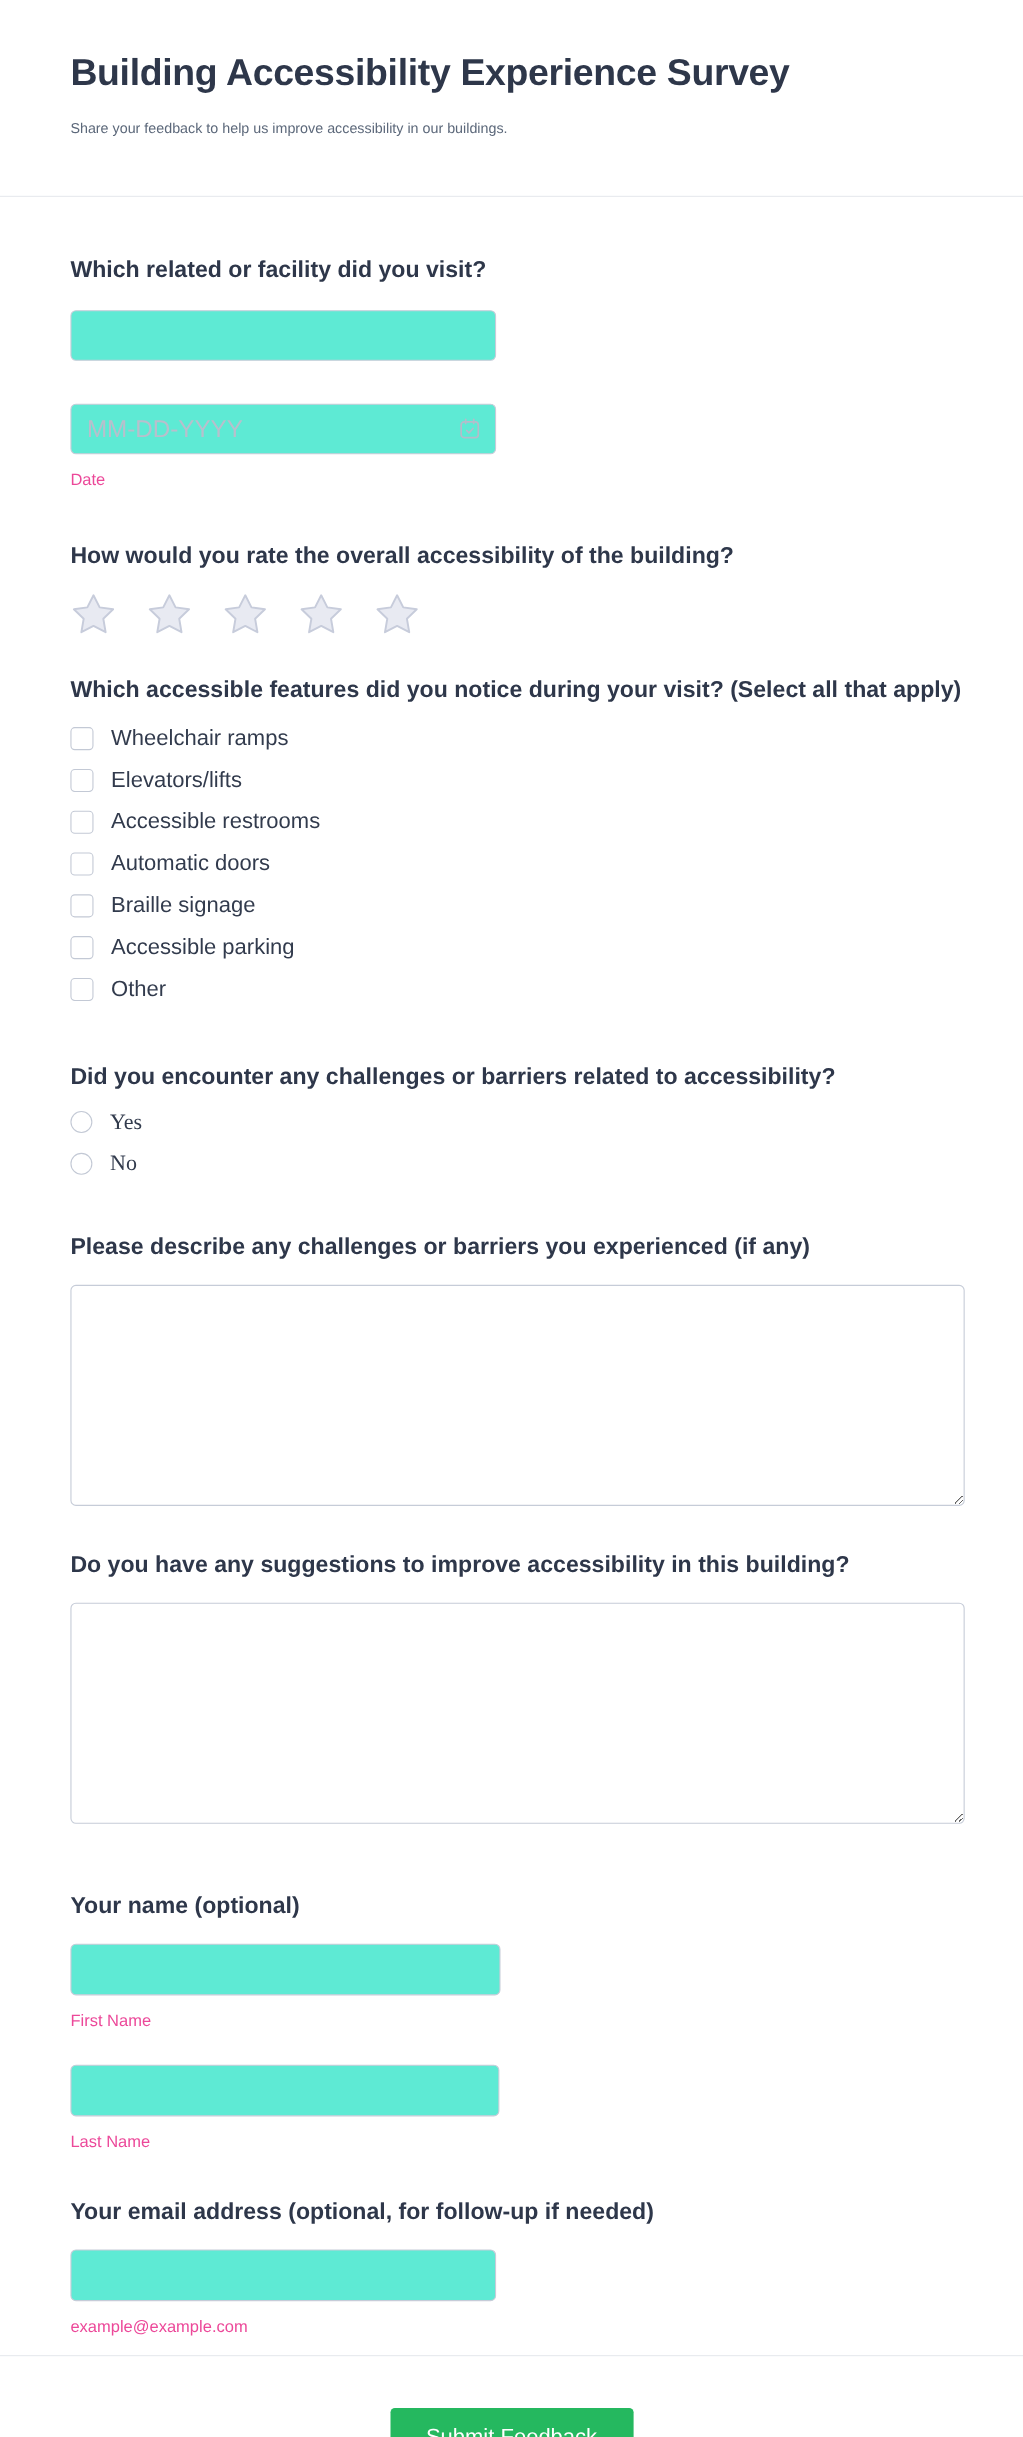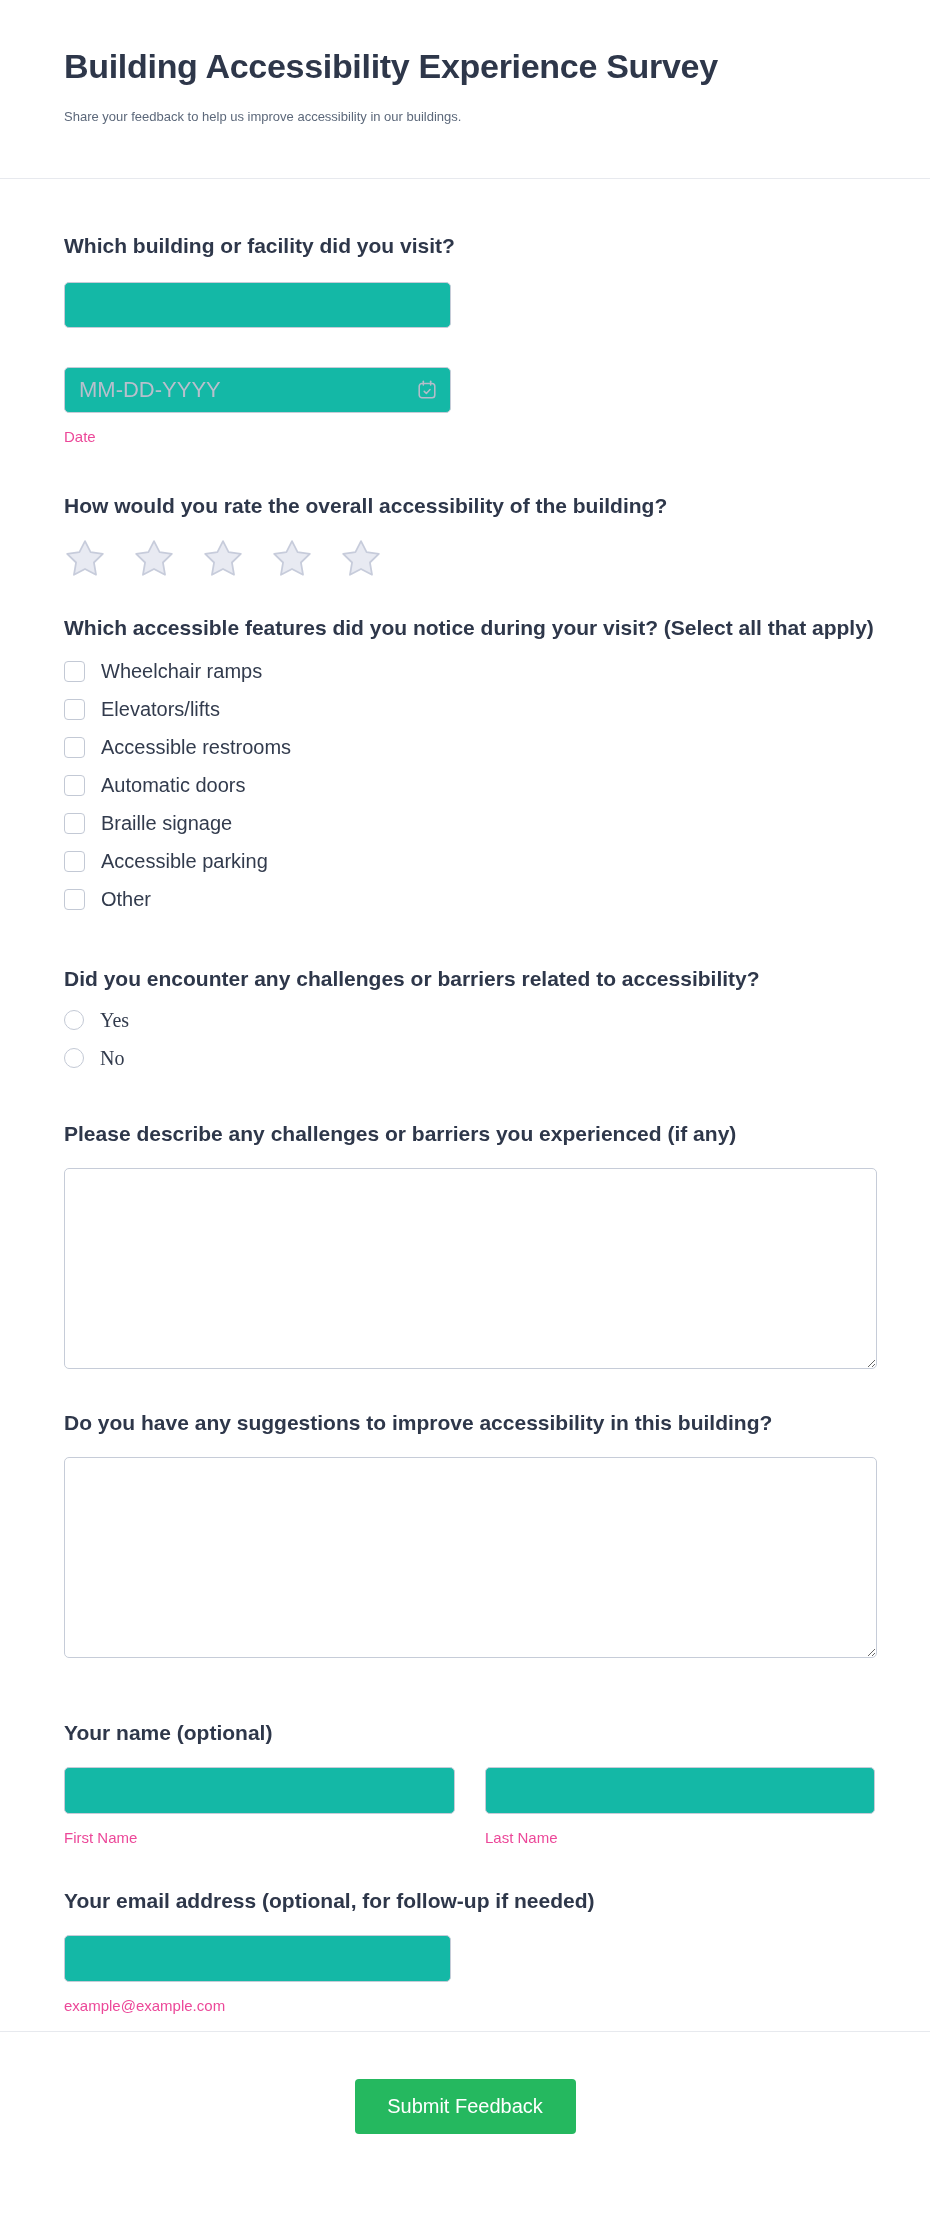--- a/index.html
+++ b/index.html
@@ -15,21 +15,21 @@
   .subtitle { margin-top:16px; font-size:13px; line-height:26px; font-weight:400; color:#5c687a; }
   .header-divider { margin-top:48px; border:none; border-top:1px solid #e7e9ee; width:100%; }
 
   
   .form-body { padding:0 53px 0 64px; }
   .field { }
   .q-label { font-size:21px; line-height:28px; font-weight:600; color:#2e374a; }
 
   .text-input {
     display:block; width:387px; height:46px;
-    border:1px solid #c6ccd8; border-radius:5px; background:#14b8a6;
+    border:1px solid #c6ccd8; border-radius:5px; background:#5eead4;
     font-family:"Liberation Sans", sans-serif; font-size:20px; color:#2e374a;
     padding:0 14px; outline:none; margin-top:22px;
   }
 
   .sublabel { margin-top:15px; font-size:15px; line-height:18px; color:#ec4899; }
 
   
   .date-wrap { position:relative; width:387px; margin-top:21px; }
   .date-wrap .text-input { margin-top:0; width:100%; padding-right:46px; font-size:22px; }
   .text-input::placeholder { color:#b8bfcc; opacity:1; }
@@ -59,21 +59,21 @@
 
   
   .textarea {
     display:block; width:100%; height:201px; margin-top:20px;
     border:1px solid #c6ccd8; border-radius:5px; background:#fff;
     font-family:"Liberation Sans", sans-serif; font-size:20px; color:#2e374a;
     padding:12px 14px; outline:none; resize:both;
   }
 
   
-  .name-row { display:flex; gap:30px; margin-top:20px; }
+  .name-row { display:flex; gap:30px; margin-top:20px;flex-direction:column; }
   .name-col { width:391px; }
   .name-col .text-input { width:100%; height:47px; margin-top:0; }
   .name-col:last-child { width:390px; }
 
   
   .footer-divider { margin-top:16px; border:none; border-top:1px solid #e7e9ee; width:100%; }
   .submit-area { padding:47px 0 50px 0; text-align:center; }
   .submit-btn {
     display:inline-block; width:221px; height:55px;
     background:#25b85f; color:#ffffff; border:none; border-radius:4px;
@@ -88,21 +88,21 @@
 
   <div class="header">
     <h1 class="title">Building Accessibility Experience Survey</h1>
     <div class="subtitle">Share your feedback to help us improve accessibility in our buildings.</div>
   </div>
   <hr class="header-divider">
 
   <div class="form-body">
 
     <div class="field" style="margin-top:53px;">
-      <div class="q-label">Which building or facility did you visit?</div>
+      <div class="q-label">Which related or facility did you visit?</div>
       <input type="text" class="text-input" value="" style="">
     </div>
 
     <div class="field" style="margin-top:39px;">
       <div class="date-wrap">
         <input type="text" class="text-input" placeholder="MM-DD-YYYY" style="">
         <span class="calendar-icon">
           <svg viewBox="0 0 24 24" fill="none" stroke="currentColor" stroke-width="1.7" stroke-linecap="round" stroke-linejoin="round">
             <rect x="3.5" y="5" width="17" height="15.5" rx="3"></rect>
             <line x1="8" y1="2.5" x2="8" y2="6.5"></line>

